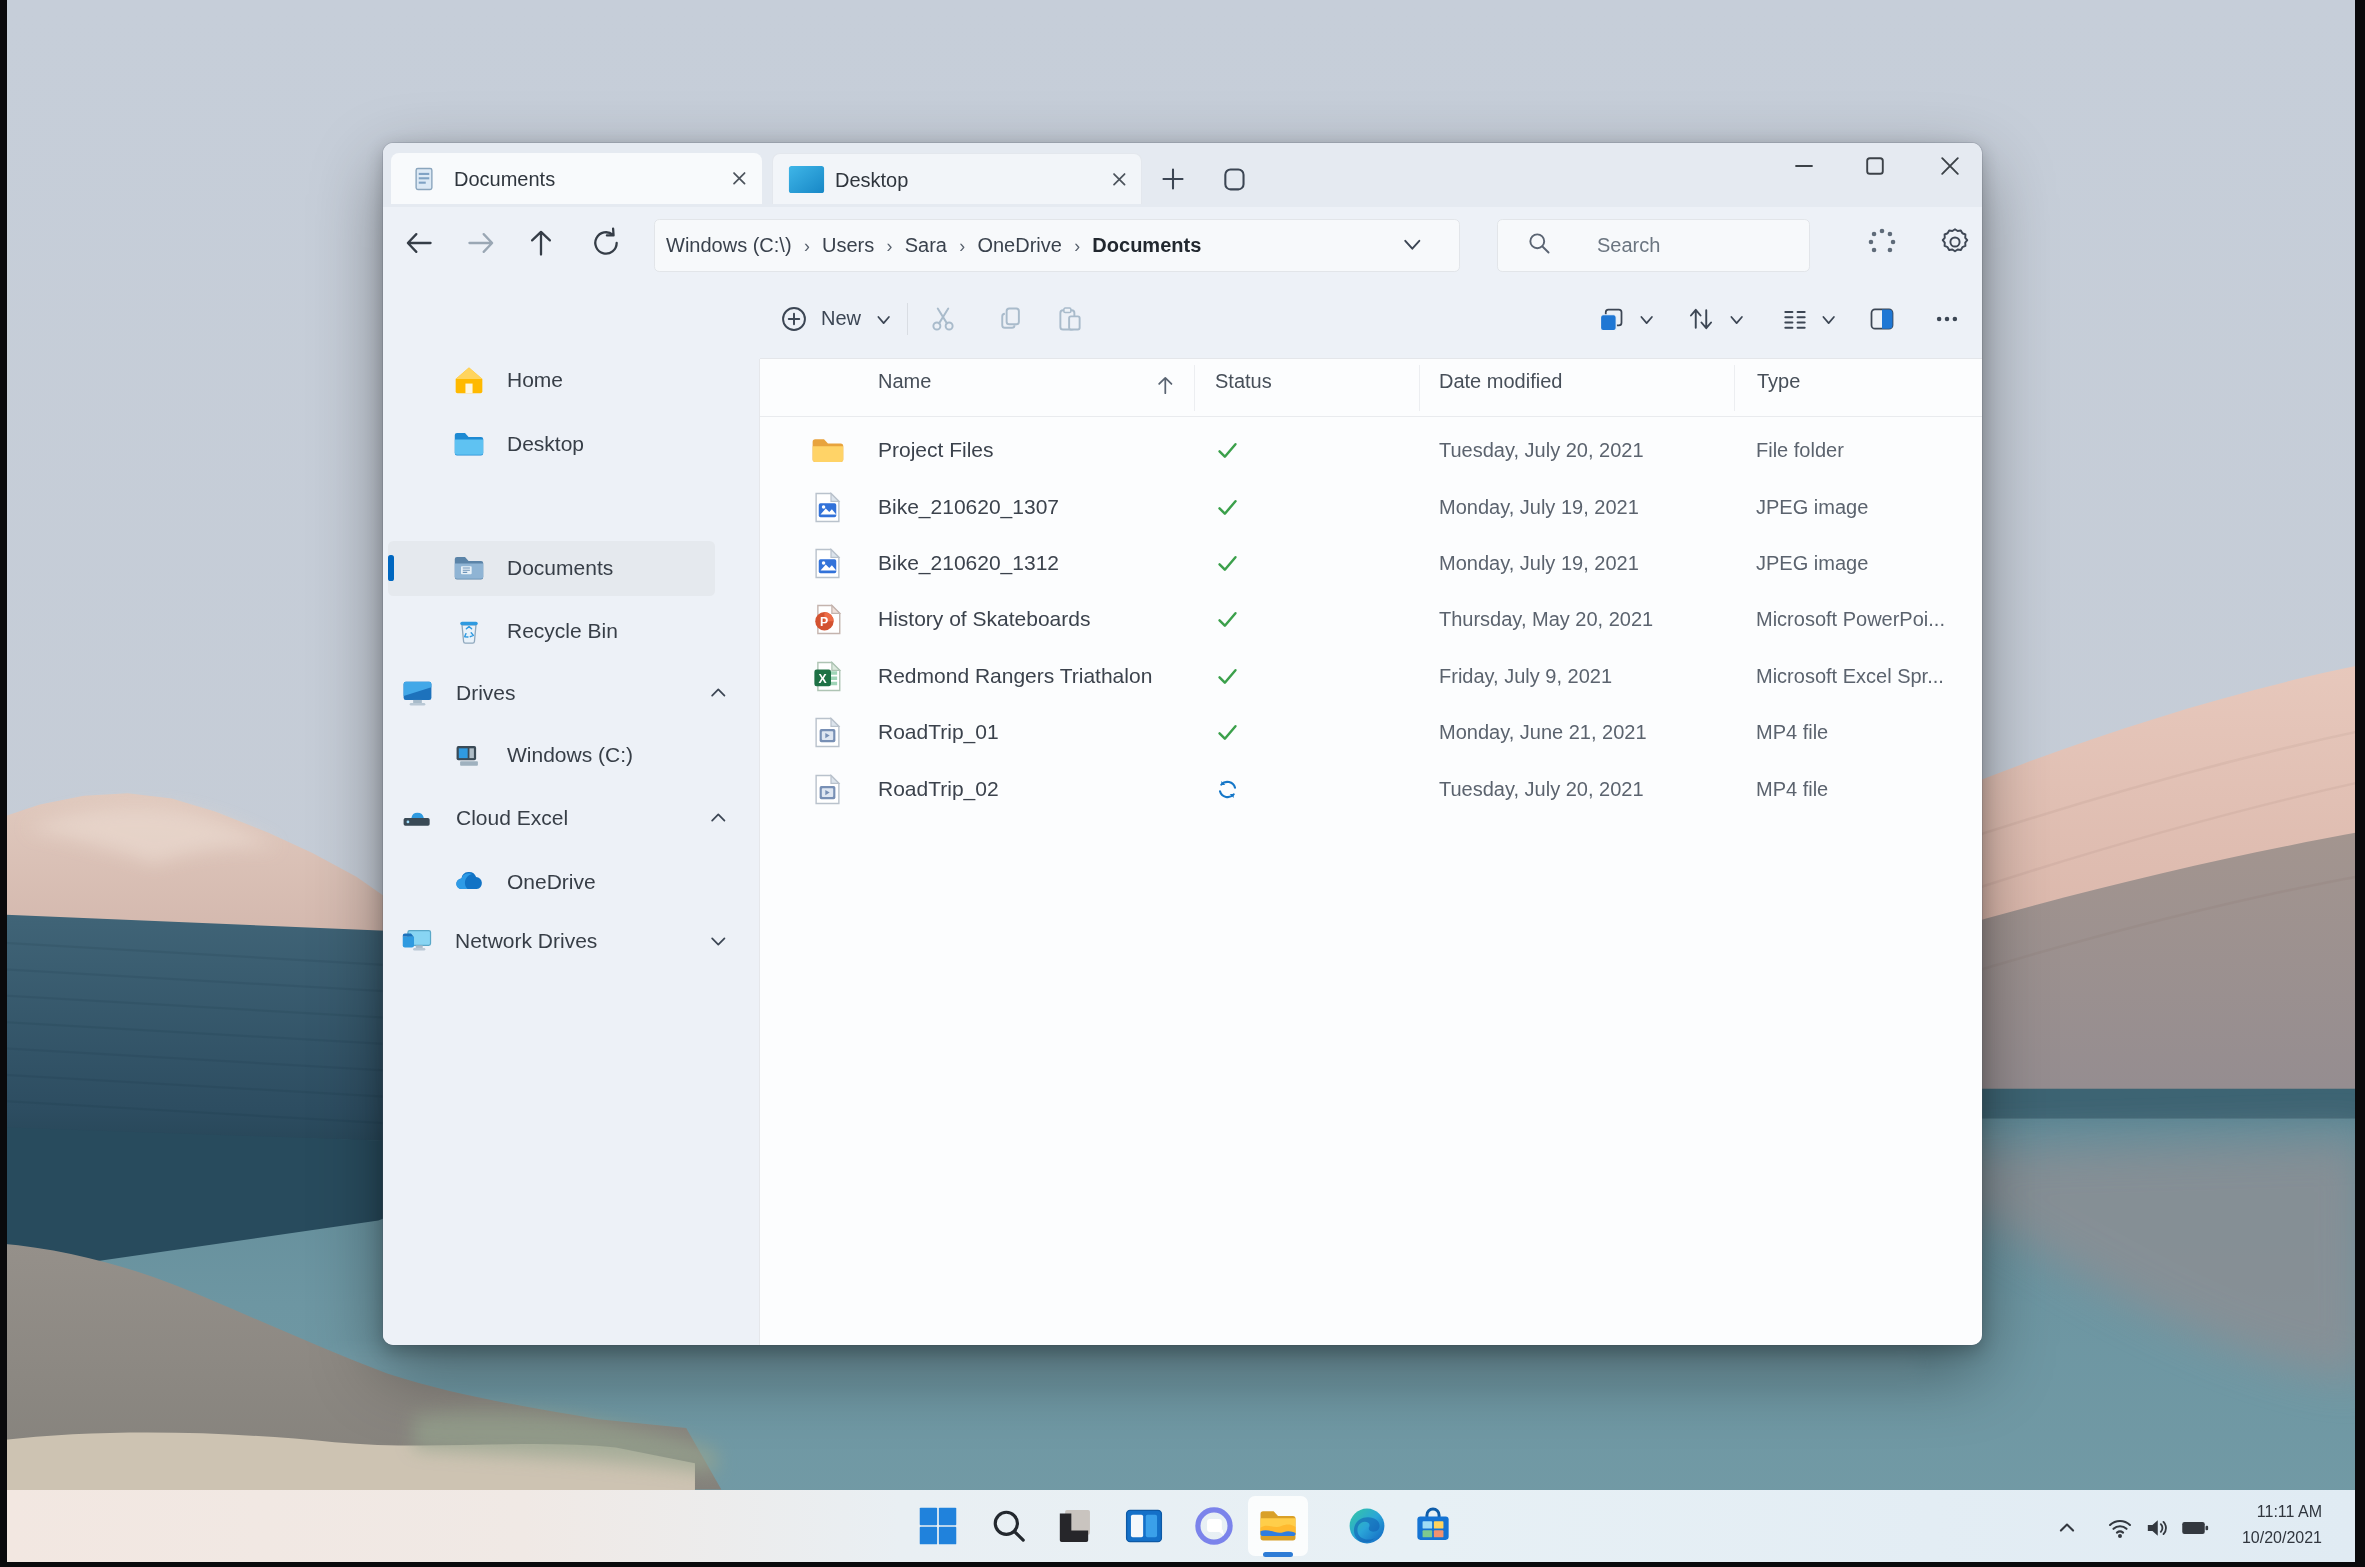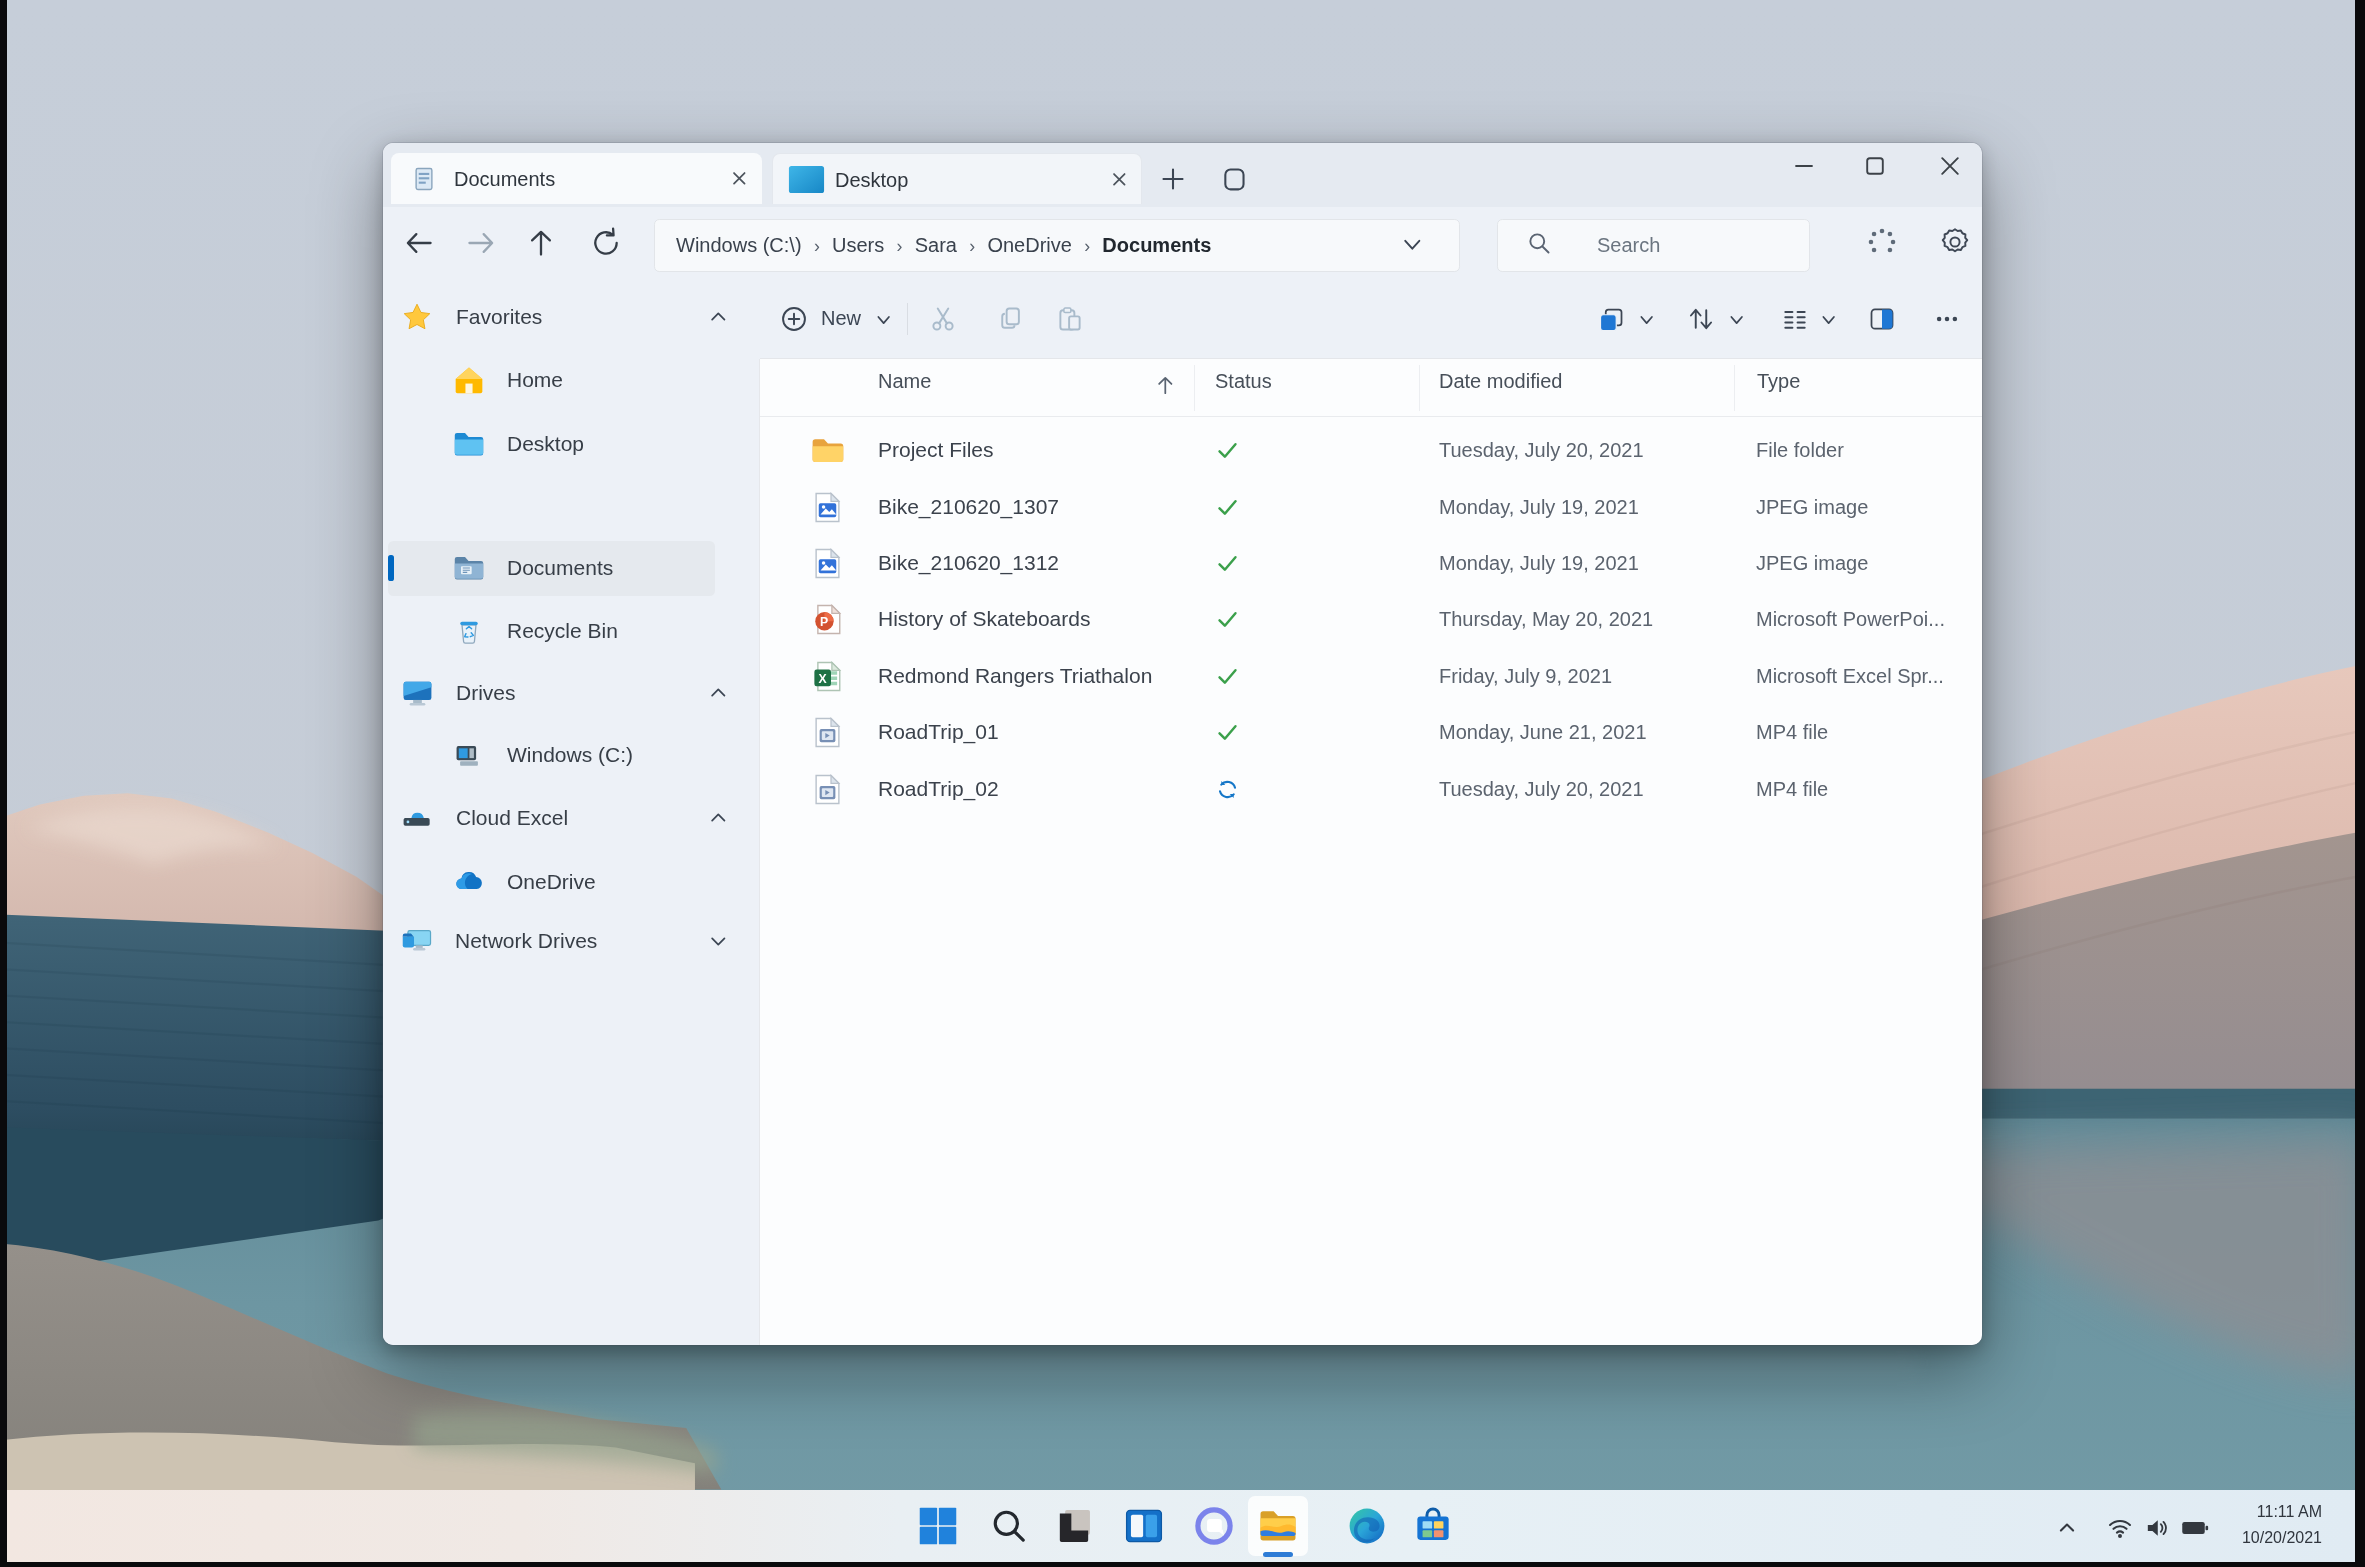--- a/index.html
+++ b/index.html
@@ -27,21 +27,21 @@
 .tabtxt { position:absolute; top:15px; font-size:20px; color:#2f353d; }
 .tabx { position:absolute; top:13px; width:24.6px; height:24.6px; }
 
 #sidebar { position:absolute; left:0; top:64px; width:376px; bottom:0; background:#edf1f7; }
 #contentbg { position:absolute; left:377px; top:216px; right:0; bottom:0; background:#fcfdfe; }
 #vdiv { position:absolute; left:376px; top:216px; width:0.9px; bottom:0; background:#e5e7eb; }
 #tooldiv { position:absolute; left:377px; top:215px; right:0; height:0.9px; background:#e4e6ea; }
 #hdrdiv { position:absolute; left:377px; top:273px; right:0; height:0.9px; background:#e9ebee; }
 
 .crumbbox { position:absolute; top:76px; height:53px; background:#f7f9fb; border:0.9px solid #e2e5e9; border-radius:5.3px; }
-#crumb { left:271px; width:806px; font-size:20px; color:#3a424d; line-height:51px; padding-left:21px; white-space:nowrap; }
+#crumb { left:271px; width:806px; font-size:20px; color:#3a424d; line-height:51px; padding-left:11px; white-space:nowrap; }
 #crumb .sep { color:#59626e; padding:0 12.3px; font-size:17.6px; }
 #crumb b { color:#22282f; }
 #search { left:1114px; width:313px; }
 #searchtxt { position:absolute; left:62px; top:0; line-height:51px; font-size:20px; color:#6b7580; }
 
 .sideitem { position:absolute; left:0; width:376px; height:56px; }
 .sideicon { position:absolute; top:50%; transform:translateY(-50%); }
 .sidetxt { position:absolute; font-size:21px; color:#373e47; top:50%; transform:translateY(-50%); white-space:nowrap; }
 .chev { position:absolute; left:323px; top:50%; transform:translateY(-50%); width:24.6px; height:24.6px; }
 #selrect { position:absolute; left:5.3px; top:398px; width:327px; height:55px; background:#e5e9ee; border-radius:5.3px; }
@@ -316,29 +316,20 @@
   <svg class="abs" style="left:770px;top:230px" width="24.6" height="24.6" viewBox="0 0 28 28">
         <path d="M14 23 L14 6 M7 12.5 L14 5.5 L21 12.5" fill="none" stroke="#5a6472" stroke-width="2" stroke-linecap="round" stroke-linejoin="round"></path>
       </svg>
   <div class="colsep" style="left:811px"></div>
   <div class="hdrlbl" style="left:832px">Status</div>
   <div class="colsep" style="left:1036px"></div>
   <div class="hdrlbl" style="left:1056px">Date modified</div>
   <div class="colsep" style="left:1351px"></div>
   <div class="hdrlbl" style="left:1374px">Type</div>
 
-  <div class="sideitem" style="top:146px">
-    <svg class="sideicon" style="left:19.3px" width="30" height="30" viewBox="0 0 34 34">
-          <path d="M17 2.5 L21.5 11.8 L31.5 13.2 L24.2 20.2 L26 30.3 L17 25.5 L8 30.3 L9.8 20.2 L2.5 13.2 L12.5 11.8 Z" fill="#ffc83d" stroke="#e8a916" stroke-width="1"></path>
-        </svg>
-    <div class="sidetxt" style="left:73px">Favorites</div>
-    <svg class="chev" viewBox="0 0 28 28">
-          <path d="M7 17 L14 10 L21 17" fill="none" stroke="#3c4654" stroke-width="2" stroke-linecap="round" stroke-linejoin="round"></path>
-        </svg>
-  </div>
   <div class="sideitem" style="top:209px">
     <svg class="sideicon" style="left:70px" width="32" height="32" viewBox="0 0 36 36">
       <path d="M18 4 L33 17 L33 31 a2 2 0 0 1 -2 2 L5 33 a2 2 0 0 1 -2 -2 L3 17 Z" fill="#ffb900"></path>
       <path d="M18 4 L33 17 L3 17 Z" fill="#ffd45e"></path>
       <rect x="14" y="22" width="8" height="11" fill="#fff7e0"></rect>
     </svg>
     <div class="sidetxt" style="left:124px">Home</div>
   </div>
   <div class="sideitem" style="top:273px">
     <svg class="sideicon" style="left:70px" width="32" height="32" viewBox="0 0 36 36">

